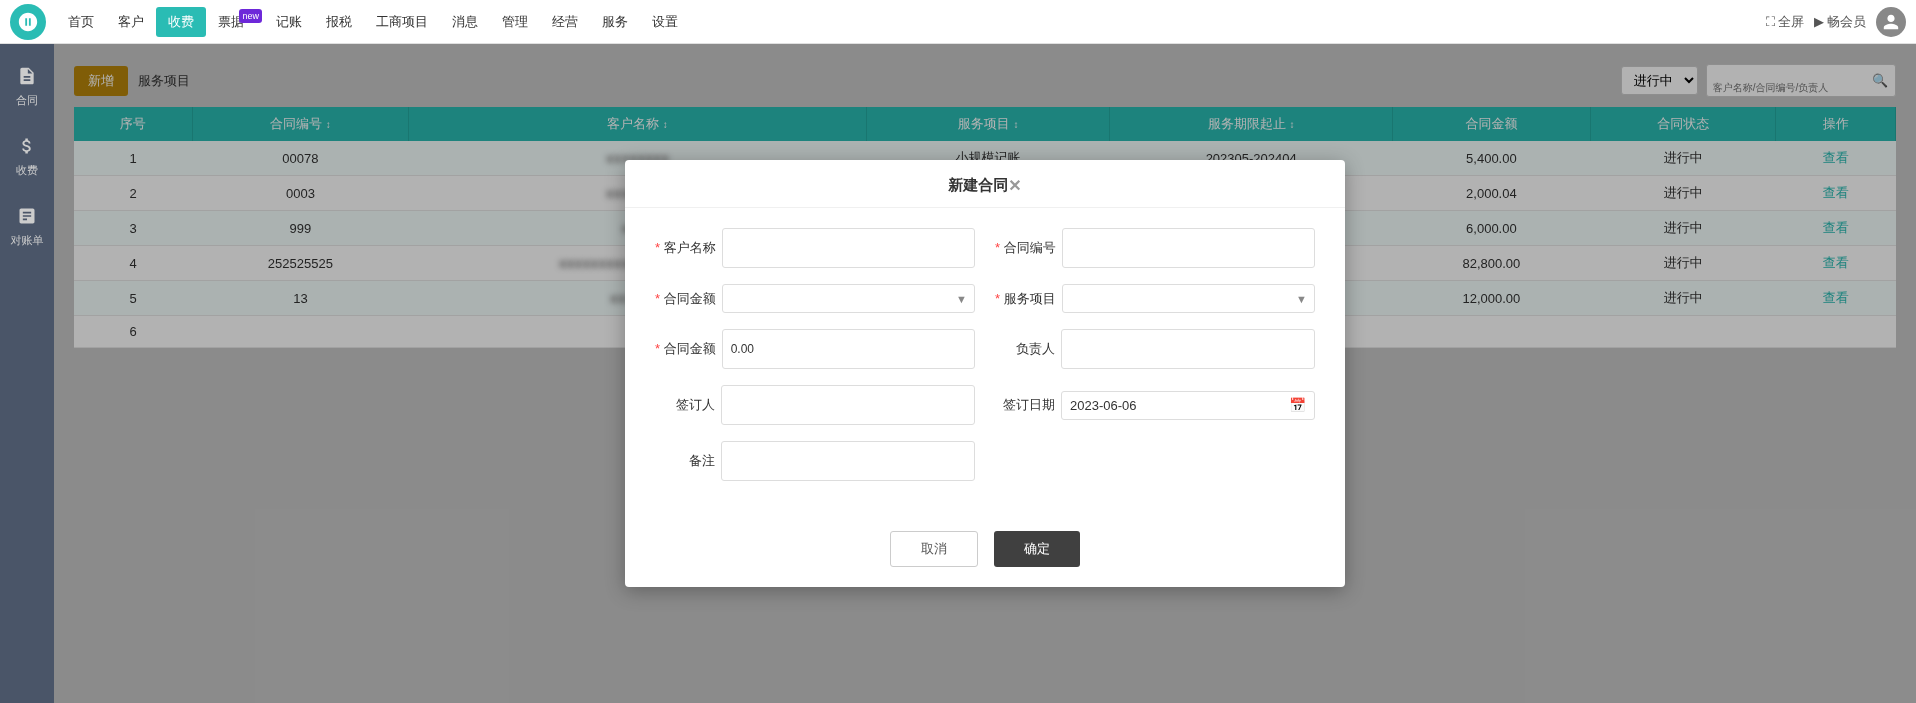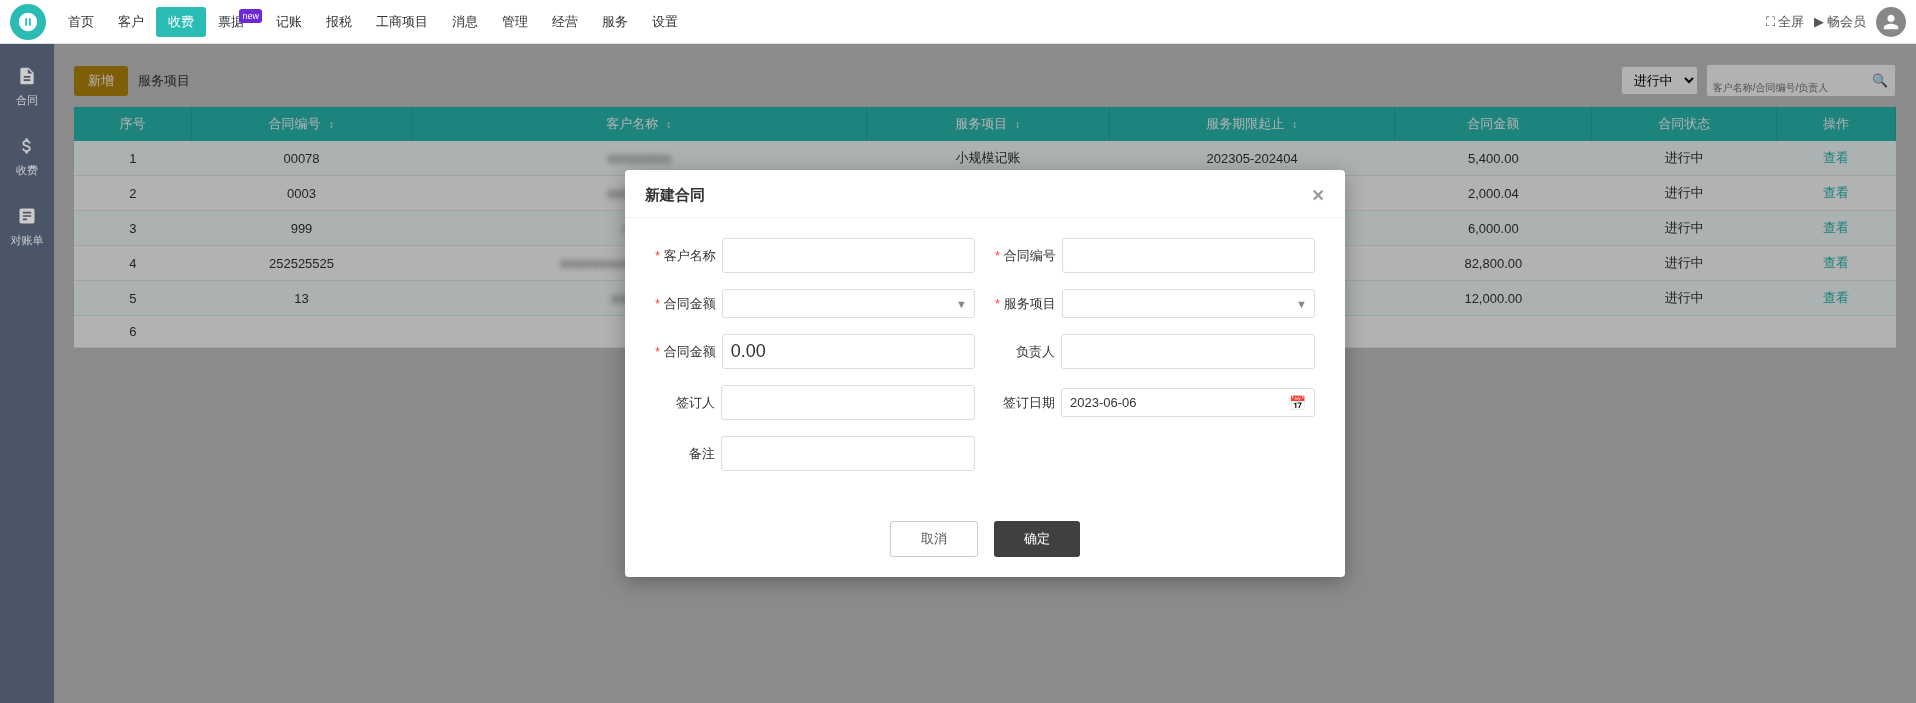--- a/index.html
+++ b/index.html
@@ -175,21 +175,20 @@
     
     .data-table {
       width: 100%;
       border-collapse: collapse;
       background: #fff;
       font-size: 13px;
     }
     .data-table thead tr {
       background: #2abcb4;
       color: #fff;
-      font-family: Liberation Mono, monospace;
     }
     .data-table thead th {
       padding: 8px 10px;
       text-align: center;
       font-weight: normal;
       border-right: 1px solid #25a9a1;
     }
     .data-table tbody tr:nth-child(odd) { background: #f5fffe; }
     .data-table tbody tr:nth-child(even) { background: #fff; }
     .data-table tbody td {
@@ -224,21 +223,21 @@
       padding: 0;
       box-shadow: 0 4px 20px rgba(0,0,0,0.3);
     }
     .modal-header {
       padding: 16px 20px 12px;
       font-size: 15px;
       font-weight: bold;
       color: #333;
       border-bottom: 1px solid #f0f0f0;
       display: flex;
-      justify-content: space-between;
+      justify-content: center;
       align-items: center;
     }
     .modal-close {
       cursor: pointer;
       color: #999;
       font-size: 16px;
     }
     .modal-body {
       padding: 20px 30px;
     }
@@ -262,22 +261,22 @@
       text-align: right;
     }
     .form-label.required::before {
       content: '* ';
       color: #ff4444;
     }
     .form-input {
       flex: 1;
       border: 1px solid #ddd;
       border-radius: 3px;
-      padding: 6px 8px;
-      font-size: 18px;
+      padding: 12px 8px;
+      font-size: 12px;
       outline: none;
       color: #333;
     }
     .select-wrapper {
       flex: 1;
       position: relative;
       display: flex;
       align-items: center;
     }
     .select-wrapper select {

